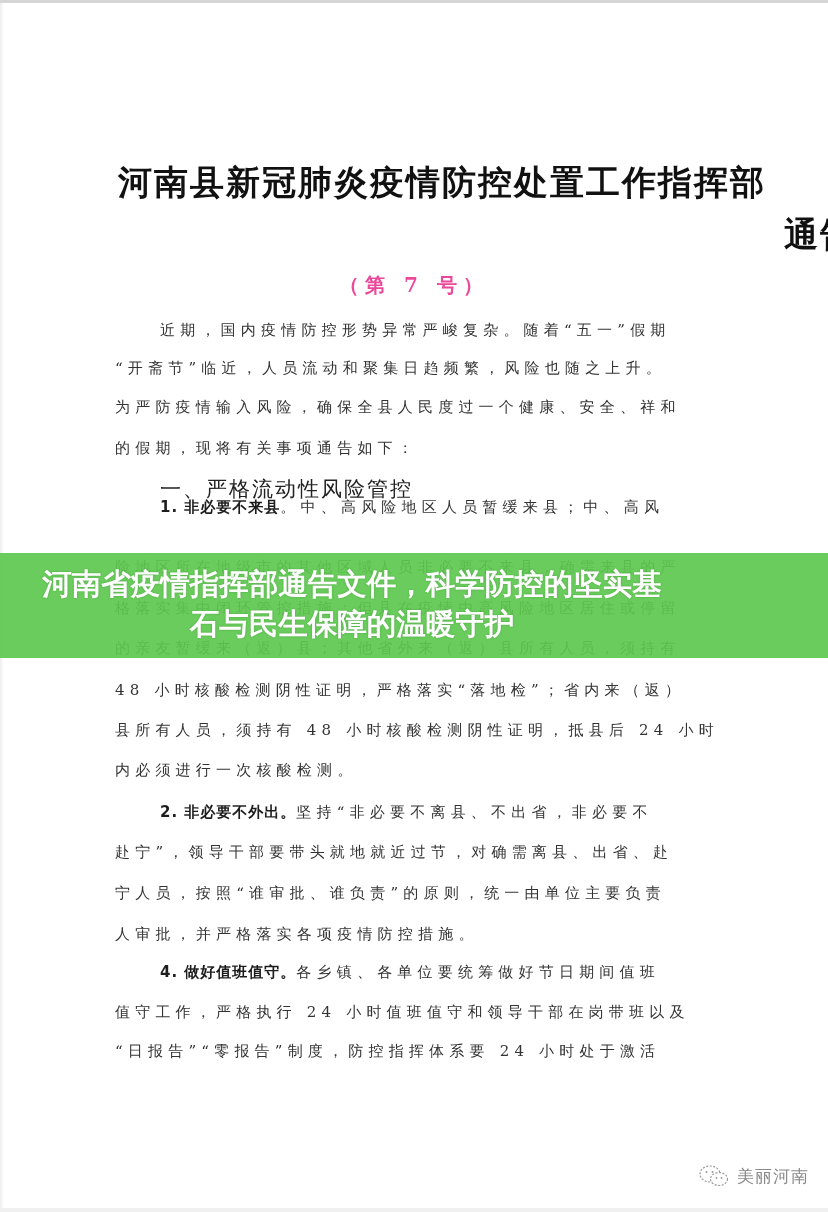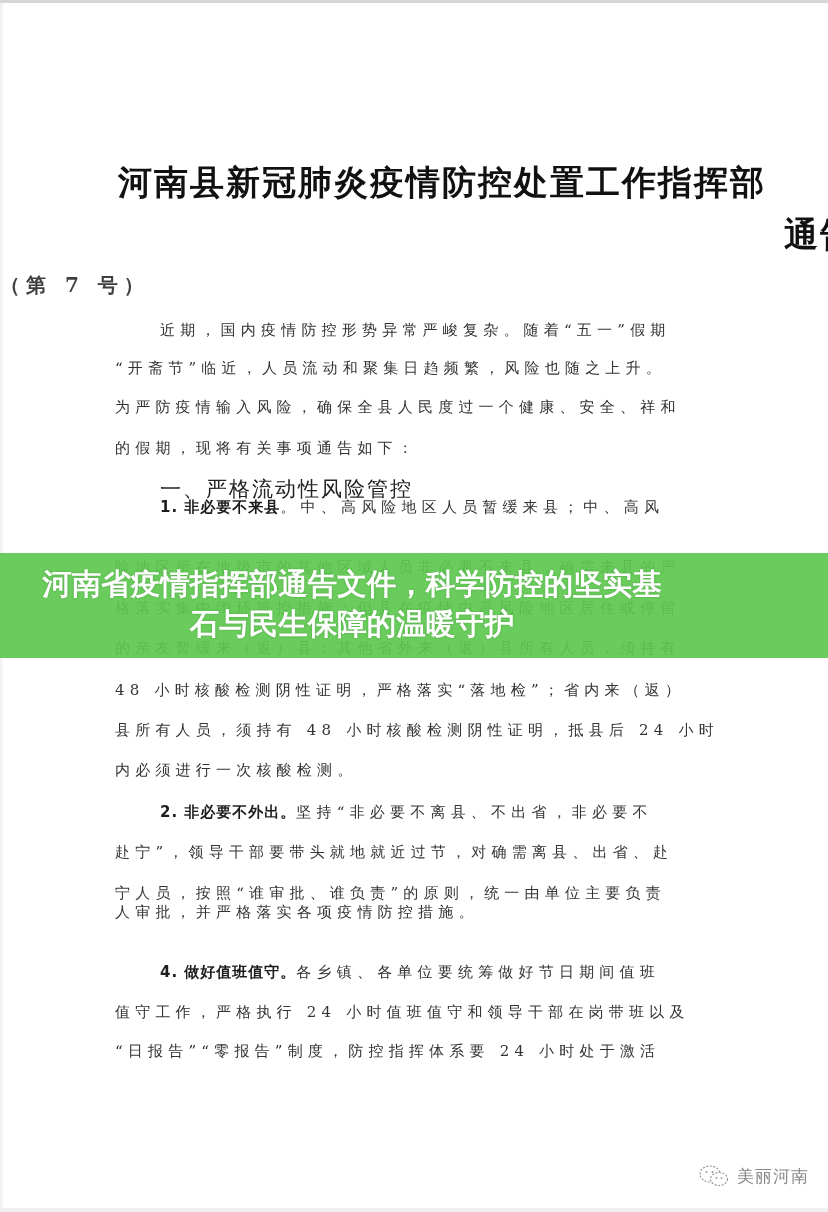--- a/index.html
+++ b/index.html
@@ -12,23 +12,23 @@
 
   .doc-title {
     position: absolute; left: 0; width: 828px; text-align: center;
     font-family: "DejaVu Serif", "Liberation Serif", serif; font-weight: bold;
     font-size: 34px; color: #111111; letter-spacing: 2px; white-space: nowrap; margin-left: 28px;
   }
   .doc-title.l1 { top: 160px; }
   .doc-title.l2 { top: 212px; text-align: right; }
 
   .doc-number {
-    position: absolute; left: 0; top: 272px; width: 828px; text-align: left;
+    position: absolute; left: 0; top: 272px; width: 828px; text-align: center;
     font-family: "DejaVu Serif", "Liberation Serif", serif; font-weight: bold;
-    font-size: 20px; color: #404040; letter-spacing: 6px; white-space: nowrap;
+    font-size: 20px; color: #ec4899; letter-spacing: 6px; white-space: nowrap;
   }
 
   .body-line {
     position: absolute; left: 115px; width: 640px; height: 30px;
     font-family: "DejaVu Serif", "Liberation Serif", serif;
     font-size: 15px; line-height: 30px; color: #333333;
     white-space: nowrap; letter-spacing: 5.2px; text-align: justify;
   }
   .body-line.indent { left: 160px; width: 595px; }
   .heading-line { font-family: "DejaVu Sans", "Liberation Sans", sans-serif; font-size: 21px; color: #222222; letter-spacing: 2px; }
@@ -77,21 +77,21 @@
     <div class="body-line indent" style="top: 492px;"><span class="bold-lead">1. 非必要不来县</span><span>。中、高风险地区人员暂缓来县；中、高风</span></div>
     <div class="body-line" style="top: 552px;"><span>险地区所在地级市的其他区域人员非必要不来县，确需来县的严</span></div>
     <div class="body-line" style="top: 593px;"><span>格落实集中闭环管控措施；但县在疫情中高风险地区居住或停留</span></div>
     <div class="body-line" style="top: 633px;"><span>的亲友暂缓来（返）县；其他省外来（返）县所有人员，须持有</span></div>
     <div class="body-line" style="top: 675px;"><span>48 小时核酸检测阴性证明，严格落实“落地检”；省内来（返）</span></div>
     <div class="body-line" style="top: 715px;"><span>县所有人员，须持有 48 小时核酸检测阴性证明，抵县后 24 小时</span></div>
     <div class="body-line" style="top: 755px;"><span>内必须进行一次核酸检测。</span></div>
     <div class="body-line indent" style="top: 797px;"><span class="bold-lead">2. 非必要不外出。</span><span>坚持“非必要不离县、不出省，非必要不</span></div>
     <div class="body-line" style="top: 837px;"><span>赴宁”，领导干部要带头就地就近过节，对确需离县、出省、赴</span></div>
     <div class="body-line" style="top: 878px;"><span>宁人员，按照“谁审批、谁负责”的原则，统一由单位主要负责</span></div>
-    <div class="body-line" style="top: 897px;"><span>人审批，并严格落实各项疫情防控措施。</span></div>
+    <div class="body-line" style="top: 919px;"><span>人审批，并严格落实各项疫情防控措施。</span></div>
     <div class="body-line indent" style="top: 957px;"><span class="bold-lead">4. 做好值班值守。</span><span>各乡镇、各单位要统筹做好节日期间值班</span></div>
     <div class="body-line" style="top: 997px;"><span>值守工作，严格执行 24 小时值班值守和领导干部在岗带班以及</span></div>
     <div class="body-line" style="top: 1036px;"><span>“日报告”“零报告”制度，防控指挥体系要 24 小时处于激活</span></div>
   </div>
 
 <div class="banner"></div>
 <div class="banner-title l1">河南省疫情指挥部通告文件，科学防控的坚实基</div>
 <div class="banner-title l2">石与民生保障的温暖守护</div>
 
 <div class="watermark">

